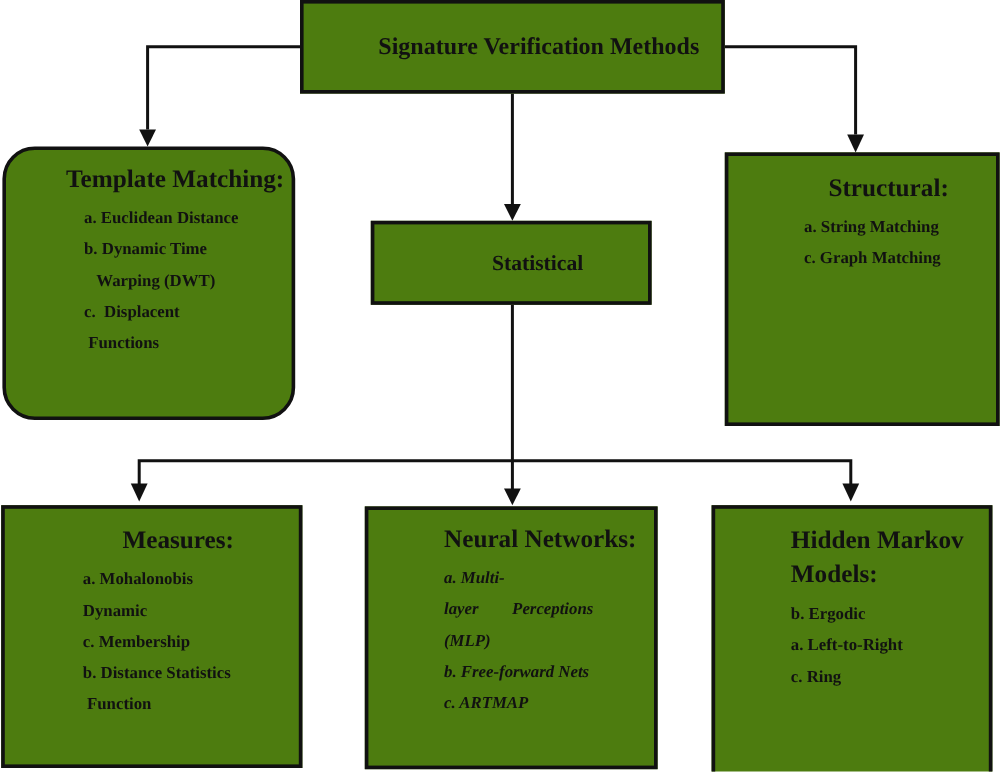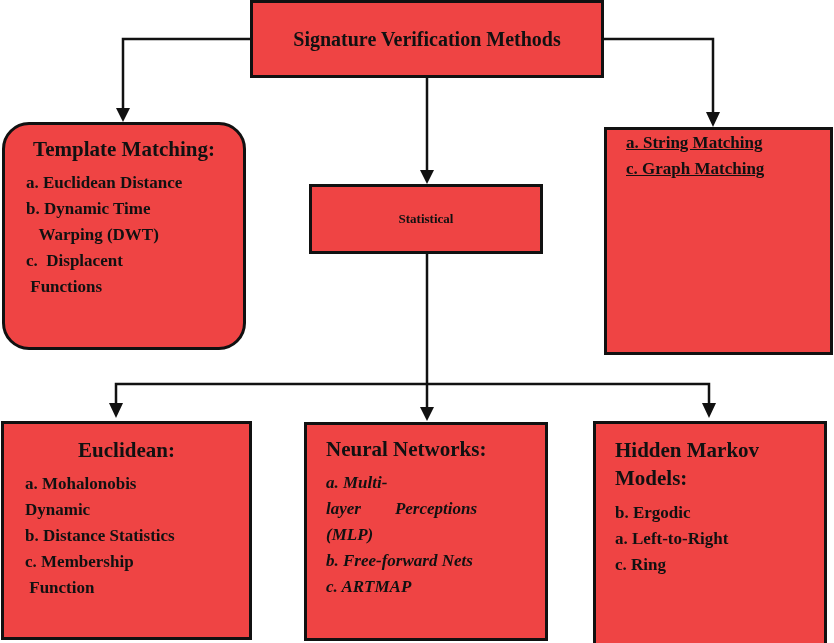--- a/index.html
+++ b/index.html
@@ -1,20 +1,20 @@
 <!DOCTYPE html>
 <html><head>
 <meta charset="utf-8">
 <style>
   html, body { margin:0; padding:0; background:#ffffff; }
   body { width:834px; height:643px; position:relative; overflow:hidden;
          font-family: "Liberation Serif", "DejaVu Serif", serif; color:#111; font-weight:bold; }
-  .box { position:absolute; border:3px solid #111; box-sizing:border-box; background:#ef4444; }
+  .box { position:absolute; border:3px solid #111; box-sizing:border-box; background:#4d7c0f;padding-left:44px; }
   .title { font-size:21px; text-align:center; }
-  .item { font-size:17px; line-height:26px; white-space:pre; }
+  .item { font-size:14px; line-height:26px; white-space:pre; }
   svg.lines { position:absolute; left:0; top:0; }
 </style>
 </head>
 <body>
 
 <svg class="lines" width="834" height="643">
   <defs>
     <marker id="arr" markerWidth="10" markerHeight="10" refX="5" refY="9" orient="auto" markerUnits="userSpaceOnUse">
       <path d="M0,0 L12,0 L6,14 Z" transform="translate(-1,-5)" fill="#111"></path>
     </marker>
@@ -50,37 +50,38 @@
   <div style="padding-left:21px;">
     <div class="item">a. Euclidean Distance</div>
     <div class="item">b. Dynamic Time</div>
     <div class="item">   Warping (DWT)</div>
     <div class="item">c.  Displacent</div>
     <div class="item"> Functions</div>
   </div>
 </div>
 
 <div class="box" style="left:309px; top:184px; width:234px; height:70px; display:flex; align-items:center; justify-content:center;">
-  <span class="title" style="font-size:13px;">Statistical</span>
+  <span class="title" style="font-size:18px;">Statistical</span>
 </div>
 
 <div class="box" style="left:604px; top:127px; width:229px; height:228px;">
-  <div style="padding-left:19px;text-decoration:underline;">
+  <div class="title" style="margin-top:14px; margin-bottom:8px;">Structural:</div>
+  <div style="padding-left:19px;">
     <div class="item">a. String Matching</div>
     <div class="item">c. Graph Matching</div>
   </div>
 </div>
 
 <div class="box" style="left:1px; top:421px; width:251px; height:219px;">
-  <div class="title" style="margin-top:14px; margin-bottom:8px;">Euclidean:</div>
+  <div class="title" style="margin-top:14px; margin-bottom:8px;">Measures:</div>
   <div style="padding-left:21px;">
     <div class="item">a. Mohalonobis</div>
     <div class="item">Dynamic</div>
+    <div class="item">c. Membership</div>
     <div class="item">b. Distance Statistics</div>
-    <div class="item">c. Membership</div>
     <div class="item"> Function</div>
   </div>
 </div>
 
 <div class="box" style="left:304px; top:422px; width:244px; height:219px;">
   <div class="title" style="margin-top:12px; margin-bottom:8px; text-align:left; padding-left:19px;">Neural Networks:</div>
   <div style="padding-left:19px;font-style:italic;">
     <div class="item">a. Multi-</div>
     <div class="item">layer        Perceptions</div>
     <div class="item">(MLP)</div>

